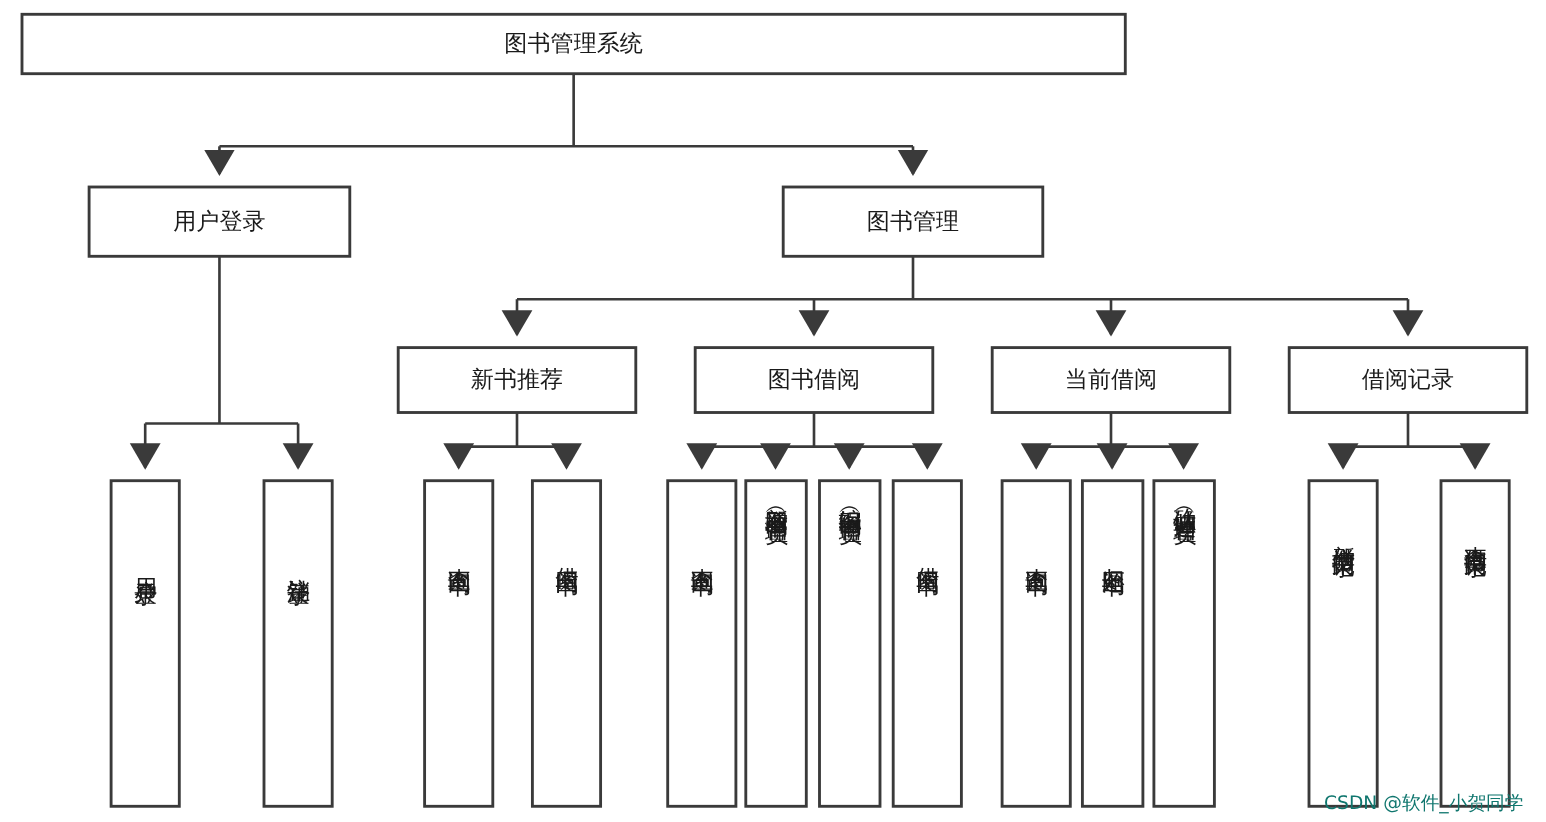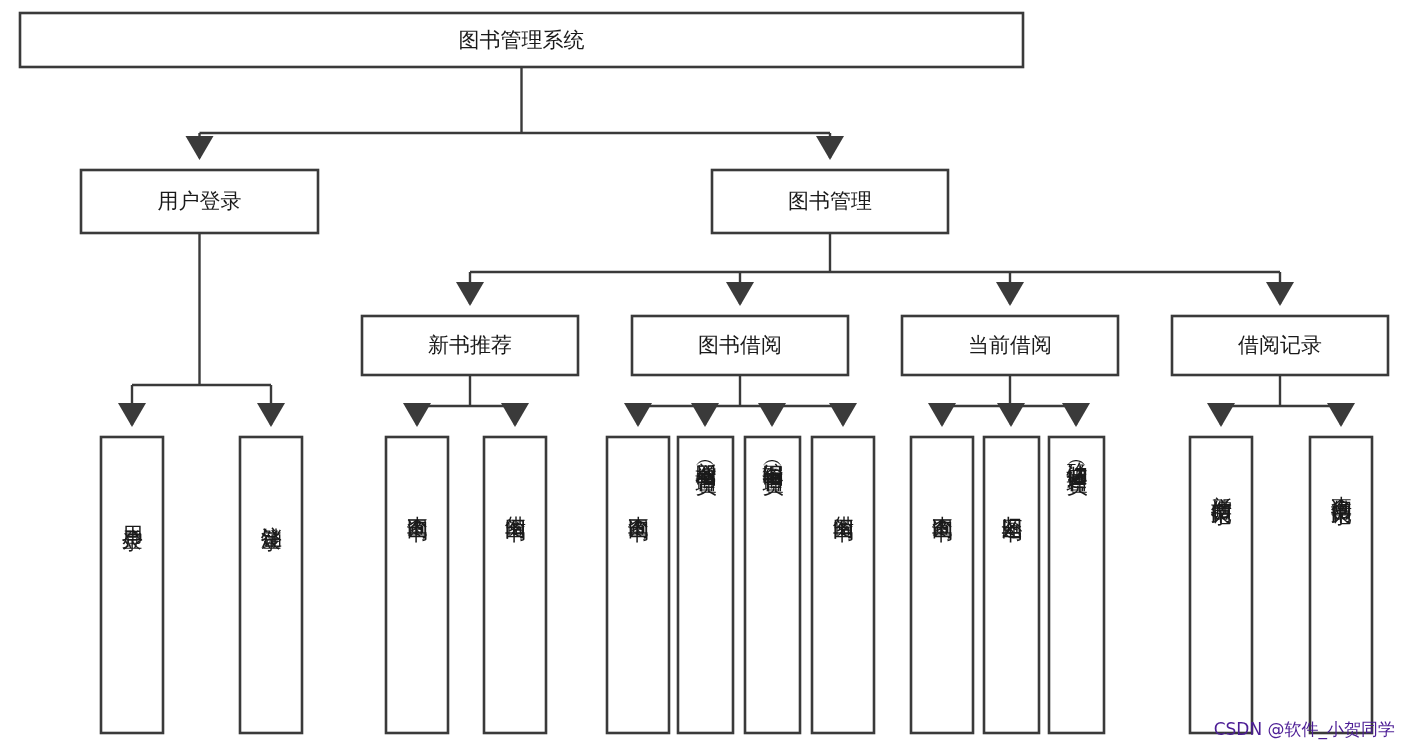--- a/index.html
+++ b/index.html
@@ -52,25 +52,25 @@
     stroke: #3a3a3a;
     stroke-width: 2.4;
     fill: none;
   }
   .arrow-head {
     fill: #3a3a3a;
     stroke: none;
   }
   .watermark {
     position: absolute;
-    right: 10px;
+    right: 20px;
     bottom: 6px;
     font-family: "DejaVu Sans", "Liberation Sans", sans-serif;
     font-size: 17px;
-    color: #4c1d95;
+    color: #0f766e;
     white-space: nowrap;
     pointer-events: none;
     margin-top: 31px;
   }
 </style>
 </head>
 <body>
 
 <svg id="diagram" viewBox="0 0 1405 747" xmlns="http://www.w3.org/2000/svg">
 

